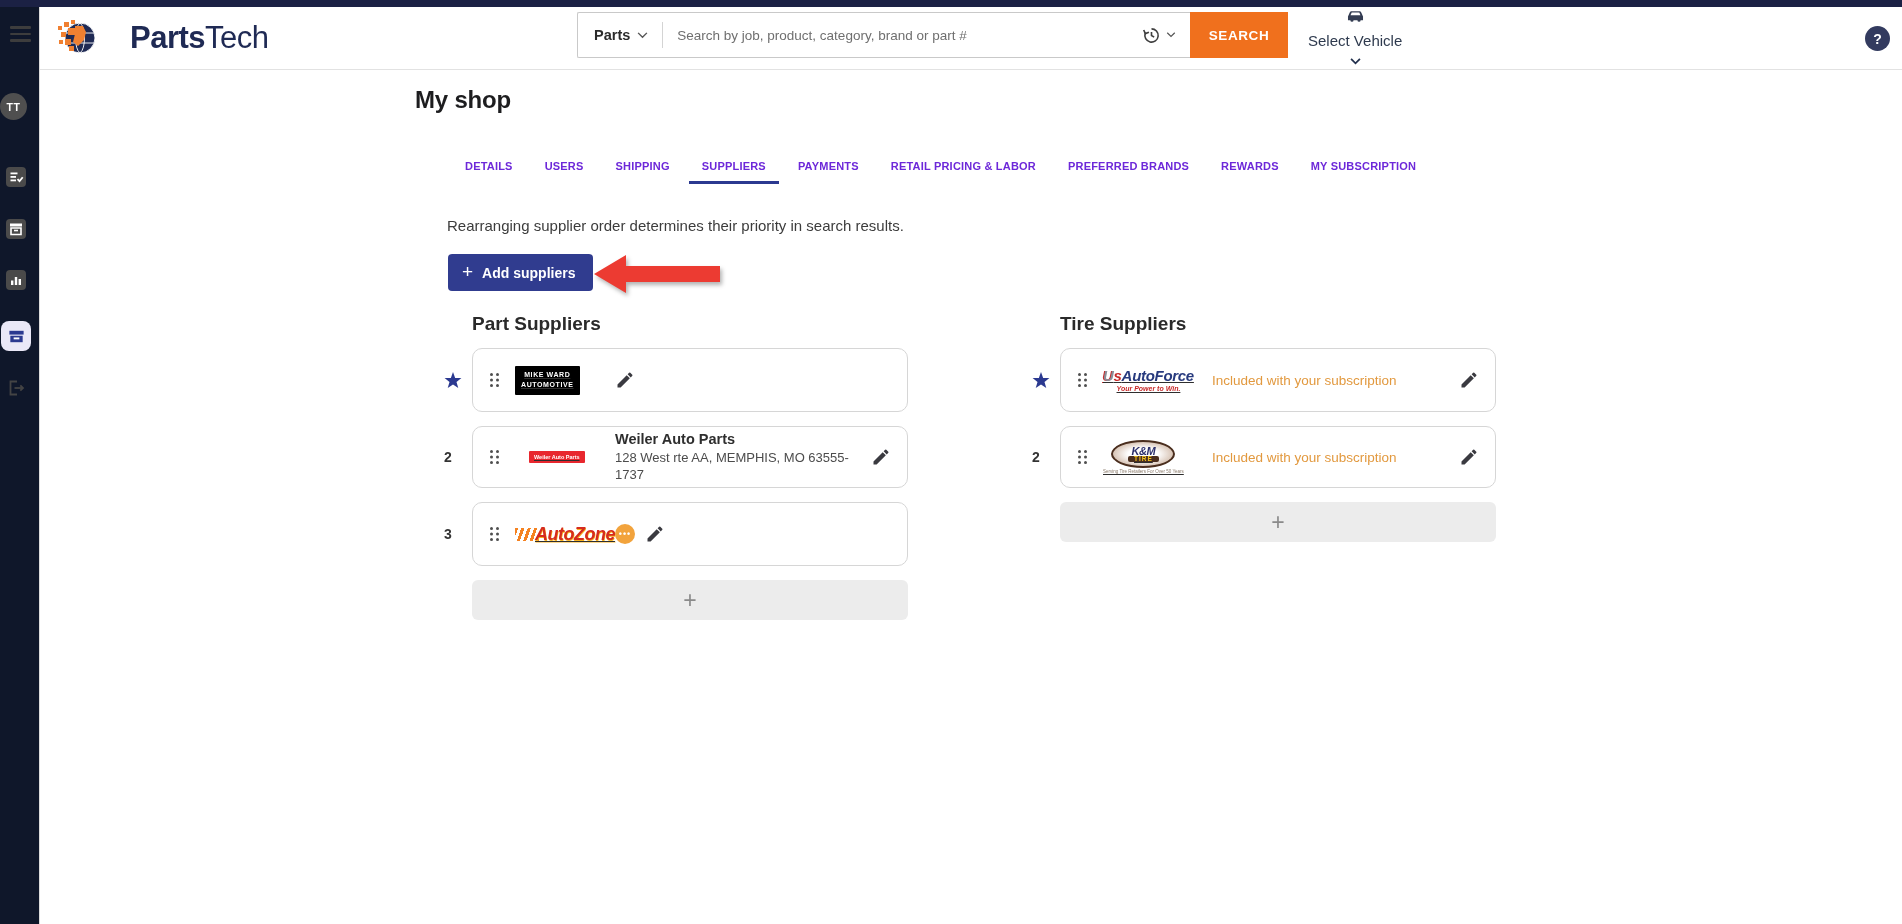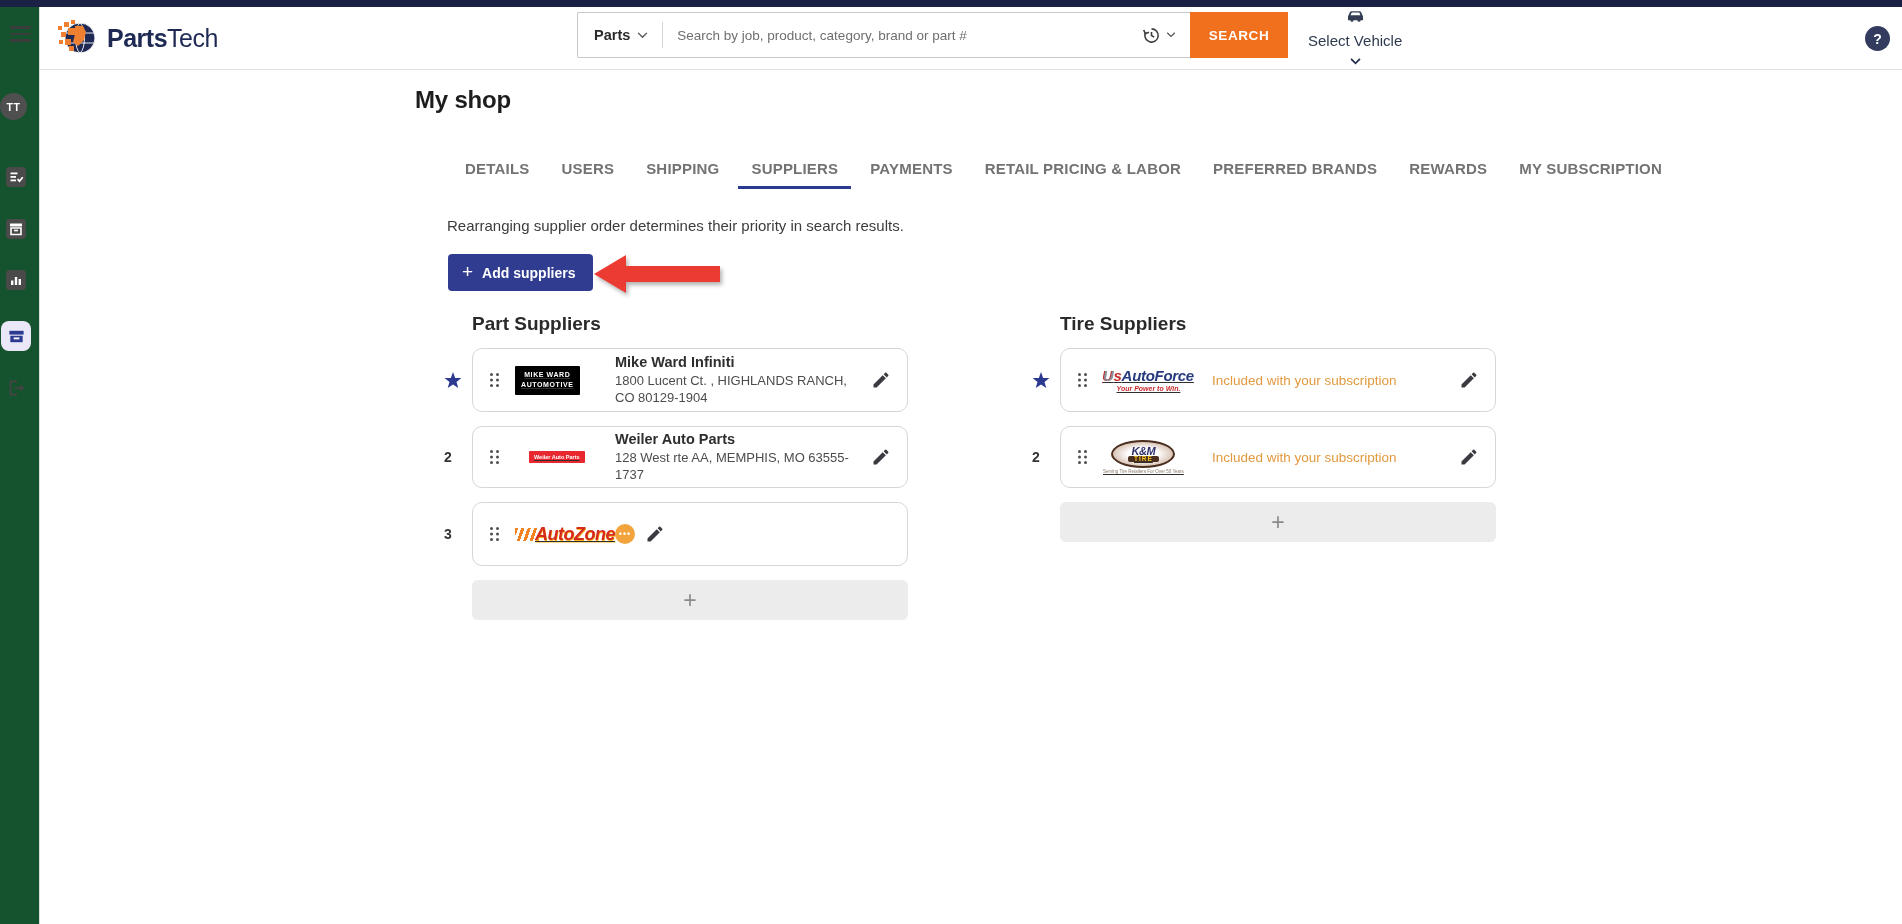--- a/index.html
+++ b/index.html
@@ -10,48 +10,48 @@
   }
   :root{
     --top-strip:#1b2144; --accent-navy:#303c8f; --tab-underline:#2b3990;
     --search-orange:#f0701d; --note-orange:#e2993f; --badge-orange:#f2a33c;
     --star-blue:#2b3990; --logo-navy:#1f2a54; --logo-orange:#f08031;
     --weiler-red:#e8272e; --autozone-red:#d52b1e; --autozone-orange:#f58220;
   }
   
   .top-strip{ position:absolute; left:0; top:0; width:100%; height:7px; background:var(--top-strip); }
   
-  .sidebar{ position:absolute; left:0; top:7px; bottom:0; width:40px; background:#14532d; border-right:1px solid #dcdcdc; }
+  .sidebar{ position:absolute; left:0; top:7px; bottom:0; width:40px; background:#0f172a; border-right:1px solid #dcdcdc; }
   .hamburger{ position:absolute; left:10px; top:19px; width:21px; height:16px; display:flex; flex-direction:column; justify-content:space-between; cursor:pointer;}
   .hamburger span{ display:block; height:2.6px; background:#3d3d3d; border-radius:1px; }
   .avatar{ position:absolute; left:0px; top:86px; width:27px; height:27px; border-radius:50%; background:#4f4f4f; color:#fff; font-size:10.5px; font-weight:bold; display:flex; align-items:center; justify-content:center; letter-spacing:.5px; cursor:pointer;}
   .side-ic{ position:absolute; left:1px; width:30px; height:30px; display:flex; align-items:center; justify-content:center; cursor:pointer; border-radius:8px;}
   .side-ic.active{ background:#eae8f7; }
   
   .header{ position:absolute; left:40px; top:7px; right:0; height:63px; background:#fff; border-bottom:1px solid #e2e2e2; }
   .logo{ position:absolute; left:16px; top:9px; display:flex; align-items:center; gap:7px; cursor:pointer;}
-  .logo-text{ font-size:25px; color:var(--logo-navy); letter-spacing:-0.5px;}
+  .logo-text{ font-size:31px; color:var(--logo-navy); letter-spacing:-0.5px;margin-left:23px;}
   .logo-text b{ font-weight:bold; }
   .logo-text .lt{ font-weight:300; }
   .searchwrap{ position:absolute; left:537px; top:5px; height:46px; display:flex; }
   .searchbox{ width:613px; height:46px; border:1px solid #c9c9c9; border-right:none; border-radius:2px 0 0 2px; background:#fff; display:flex; align-items:center; padding:0 14px 0 16px; }
   .scope{ display:flex; align-items:center; gap:7px; cursor:pointer; }
   .scope-label{ font-size:14.5px; font-weight:bold; color:#2b2b2b; }
   .vdivider{ width:1px; height:26px; background:#d4d4d4; margin:0 14px; }
   .search-input{ flex:1; border:none; outline:none; font-size:13.5px; color:#333; font-family:"Liberation Sans",sans-serif;}
   .search-input::placeholder{ color:#6f6f6f; opacity:1; }
   .history{ display:flex; align-items:center; gap:5px; cursor:pointer; margin-left:8px;}
   .search-btn{ width:98px; height:46px; background:var(--search-orange); color:#fff; border:none; font-weight:bold; font-size:13.5px; letter-spacing:.6px; cursor:pointer; font-family:"Liberation Sans",sans-serif;}
   .vehicle{ position:absolute; left:1268px; top:0; height:58px; display:flex; align-items:center; gap:9px; cursor:pointer;flex-direction:column; }
   .vehicle-label{ font-size:15px; color:#2e3a4e; }
   .help{ position:absolute; right:12px; top:19px; width:25px; height:25px; border-radius:50%; background:#333b5f; color:#fff; font-size:14px; font-weight:bold; display:flex; align-items:center; justify-content:center; cursor:pointer;}
   
   .page-title{ position:absolute; left:415px; top:86px; font-size:24px; font-weight:600; color:#1d1d1f; letter-spacing:-0.2px; }
   .tabs{ position:absolute; left:465px; top:160px; display:flex; gap:32px; }
-  .tab{ font-size:15px; font-weight:bold; color:#737373; letter-spacing:.2px; padding-bottom:9px; cursor:pointer; white-space:nowrap;}
+  .tab{ font-size:11px; font-weight:bold; color:#6d28d9; letter-spacing:.2px; padding-bottom:9px; cursor:pointer; white-space:nowrap;}
   .tab.active{ border-bottom:3px solid var(--tab-underline); padding-left:13px; padding-right:13px; margin:0 -13px; }
   .note{ position:absolute; left:447px; top:217px; font-size:15px; color:#3c3c3c; }
   .add-btn{ position:absolute; left:448px; top:254px; height:37px; padding:0 18px 0 14px; background:var(--accent-navy); border:none; border-radius:4px; color:#fff; font-size:14px; font-weight:bold; display:flex; align-items:center; gap:9px; cursor:pointer; font-family:"Liberation Sans",sans-serif;}
   .add-btn .plus{ font-size:19px; font-weight:400; line-height:1; margin-top:-2px;}
   .anno-arrow{ position:absolute; left:592px; top:251px; pointer-events:none; }
   
   .col{ position:absolute; top:313px; width:464px; }
   .col.part{ left:444px; } .col.tire{ left:1032px; }
   .col-heading{ margin-left:28px; font-size:19px; font-weight:bold; color:#2a2a2a; margin-bottom:13px; }
   .rows{ display:flex; flex-direction:column; gap:14px; }
@@ -248,24 +248,20 @@
               <circle cx="2.5" cy="13.5" r="1.5"></circle>
               <circle cx="8.5" cy="13.5" r="1.5"></circle>
             </g>
           </svg>
         <div class="logo-area">
           <div class="mw-box">
             <div>MIKE WARD</div>
             <div>AUTOMOTIVE</div>
           </div>
         </div>
-        <div class="sup-text">
-          <div class="sup-name">Mike Ward Infiniti</div>
-          <div class="sup-addr addr-narrow">1800 Lucent Ct. , HIGHLANDS RANCH, CO 80129-1904</div>
-        </div>
         <div class="right-ics">
           <span class="pencil">
             <svg width="20" height="20" viewBox="0 0 24 24">
                 <path d="M3 17.25V21h3.75L17.81 9.94l-3.75-3.75L3 17.25zM20.71 7.04a1 1 0 0 0 0-1.41l-2.34-2.34a1 1 0 0 0-1.41 0l-1.83 1.83 3.75 3.75 1.83-1.83z" fill="#3a3a40"></path>
               </svg>
           </span>
         </div>
       </div>
     </div>
 

